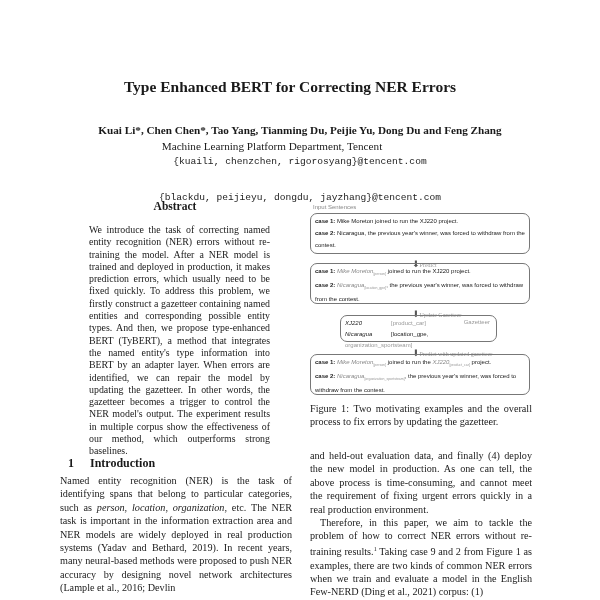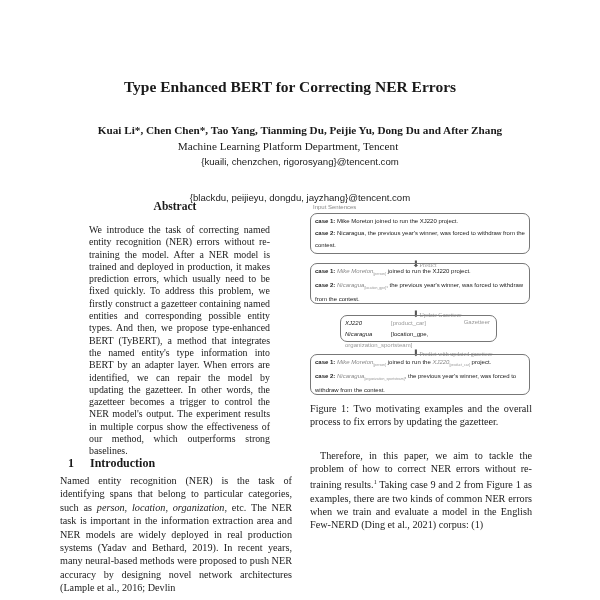--- a/index.html
+++ b/index.html
@@ -1,21 +1,21 @@
 <!DOCTYPE html>
 <html><head>
 <meta charset="utf-8">
 <style>
   html, body { margin:0; padding:0; background:#ffffff; }
   body { width:600px; height:600px; position:relative; overflow:hidden; font-family:"Liberation Serif", serif; color:#1a1a1a; }
   .abs { position:absolute; }
   .title { left:0; width:580px; top:78px; text-align:center; font-weight:bold; font-size:15.5px; }
   .authors { left:0; width:600px; top:124px; text-align:center; font-weight:bold; font-size:11.2px; }
-  .affil { left:16px; width:544px; top:140px; text-align:center; font-size:11.2px; }
-  .email { left:0; width:600px; text-align:center; font-family:Liberation Sans, sans-serif; font-size:9.6px; color:#222; }
+  .affil { left:0; width:544px; top:140px; text-align:center; font-size:11.2px; }
+  .email { left:0; width:600px; text-align:center; font-family:Liberation Mono, monospace; font-size:9.6px; color:#222; }
   .email1 { top:156px; }
   .email2 { top:160px;margin-top:32px; }
   .abs-head { left:60px; width:230px; top:200px; text-align:center; font-weight:bold; font-size:11.5px; }
   .abstract { left:89px; width:181px; top:224px; font-size:9.9px; line-height:12.3px; text-align:justify; }
   .sec { left:68px; top:456px; font-weight:bold; font-size:12px; }
   .sec .num { display:inline-block; width:22px; }
   .intro { left:60px; width:232px; top:474px; font-size:10.2px; line-height:13.4px; text-align:justify; }
   .col2 { left:310px; width:222px; top:449px; font-size:10.2px; line-height:13.4px; text-align:justify; }
   .col2 p { margin:0; }
   .col2 .indent { text-indent:10px; }
@@ -35,21 +35,21 @@
   .g-key { display:inline-block; width:46px; font-style:italic; }
   .g-type { color:#999; }
   .caption { left:310px; width:222px; top:403px; font-size:10.2px; line-height:12.6px; text-align:justify; }
   em { font-style:italic; }
   sup { font-size:6px; }
 </style>
 </head>
 <body>
 
 <div class="abs title">Type Enhanced BERT for Correcting NER Errors</div>
-<div class="abs authors">Kuai Li*, Chen Chen*, Tao Yang, Tianming Du, Peijie Yu, Dong Du and After Zhang</div>
+<div class="abs authors">Kuai Li*, Chen Chen*, Tao Yang, Tianming Du, Peijie Yu, Dong Du and Feng Zhang</div>
 <div class="abs affil">Machine Learning Platform Department, Tencent</div>
 <div class="abs email email1">{kuaili, chenzchen, rigorosyang}@tencent.com</div>
 <div class="abs email email2">{blackdu, peijieyu, dongdu, jayzhang}@tencent.com</div>
 
 <div class="abs abs-head">Abstract</div>
 <div class="abs abstract">We introduce the task of correcting named entity recognition (NER) errors without re-training the model. After a NER model is trained and deployed in production, it makes prediction errors, which usually need to be fixed quickly. To address this problem, we firstly construct a gazetteer containing named entities and corresponding possible entity types. And then, we propose type-enhanced BERT (TyBERT), a method that integrates the named entity's type information into BERT by an adapter layer. When errors are identified, we can repair the model by updating the gazetteer. In other words, the gazetteer becomes a trigger to control the NER model's output. The experiment results in multiple corpus show the effectiveness of our method, which outperforms strong baselines.</div>
 
 <div class="abs sec">
   <span class="num">1</span><span>Introduction</span>
 </div>
@@ -78,14 +78,15 @@
 <div class="abs" style="left:412px;top:342px;">
   <span class="arrow">⬇</span><span class="arrow-lbl">Predict with updated gazetteer</span>
 </div>
 <div class="abs fbox box3">
   <div><b>case 1:</b> <span class="ent">Mike Moreton</span><span class="sub">[person]</span><span> joined to run the </span><span class="ent">XJ220</span><span class="sub">[product_car]</span><span> project.</span></div>
   <div style="line-height:11px;"><b>case 2:</b> <span class="ent">Nicaragua</span><span class="sub">[organization_sportsteam]</span><span>, the previous year's winner, was forced to withdraw from the contest.</span></div>
 </div>
 <div class="abs caption">Figure 1: Two motivating examples and the overall process to fix errors by updating the gazetteer.</div>
 
 <div class="abs col2">
+  <p>and held-out evaluation data, and finally (4) deploy the new model in production. As one can tell, the above process is time-consuming, and cannot meet the requirement of fixing urgent errors quickly in a real production environment.</p>
   <p class="indent"><span>Therefore, in this paper, we aim to tackle the problem of how to correct NER errors without re-training results.</span><sup>1</sup><span> Taking case 9 and 2 from Figure 1 as examples, there are two kinds of common NER errors when we train and evaluate a model in the English Few-NERD (Ding et al., 2021) corpus: (1)</span></p>
 </div>
 
 </body></html>

